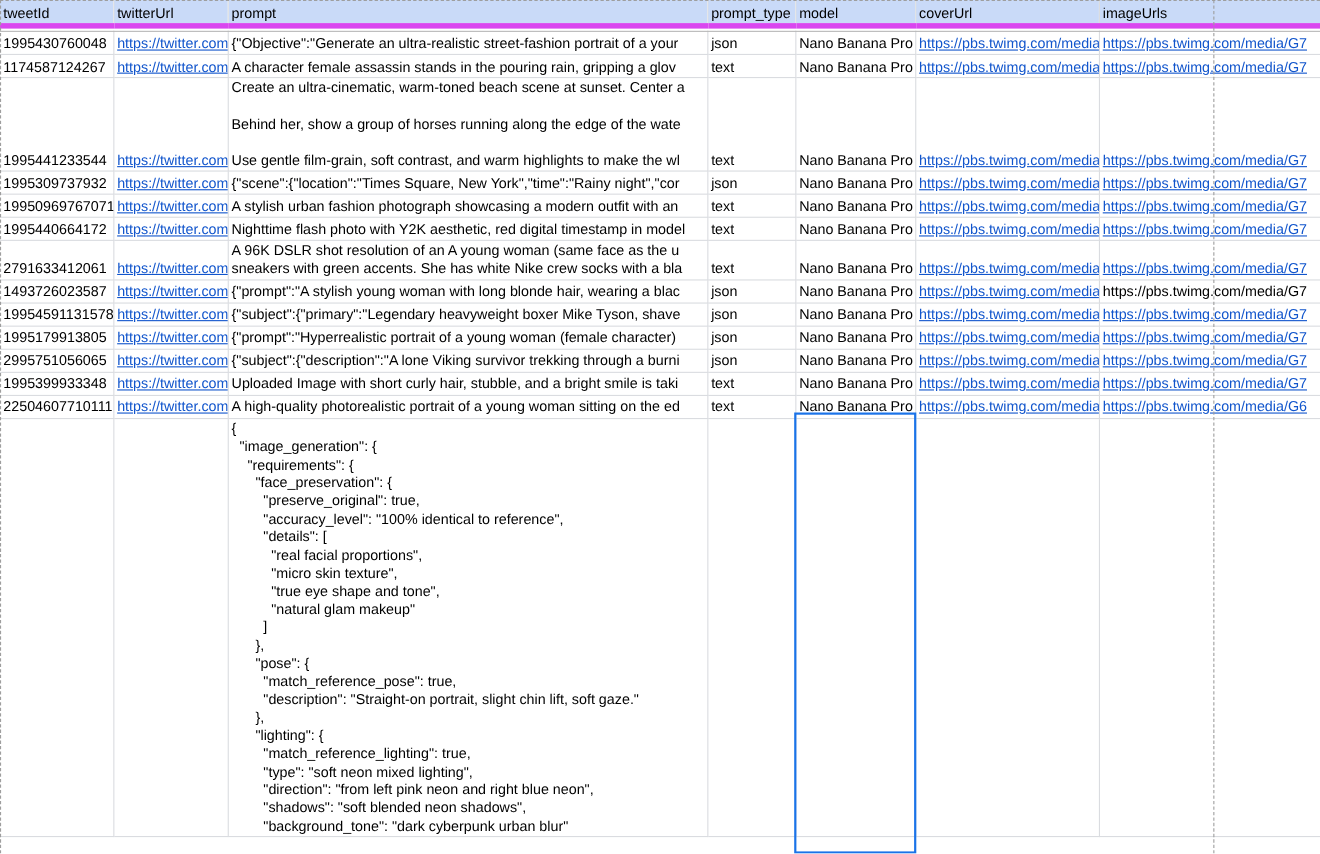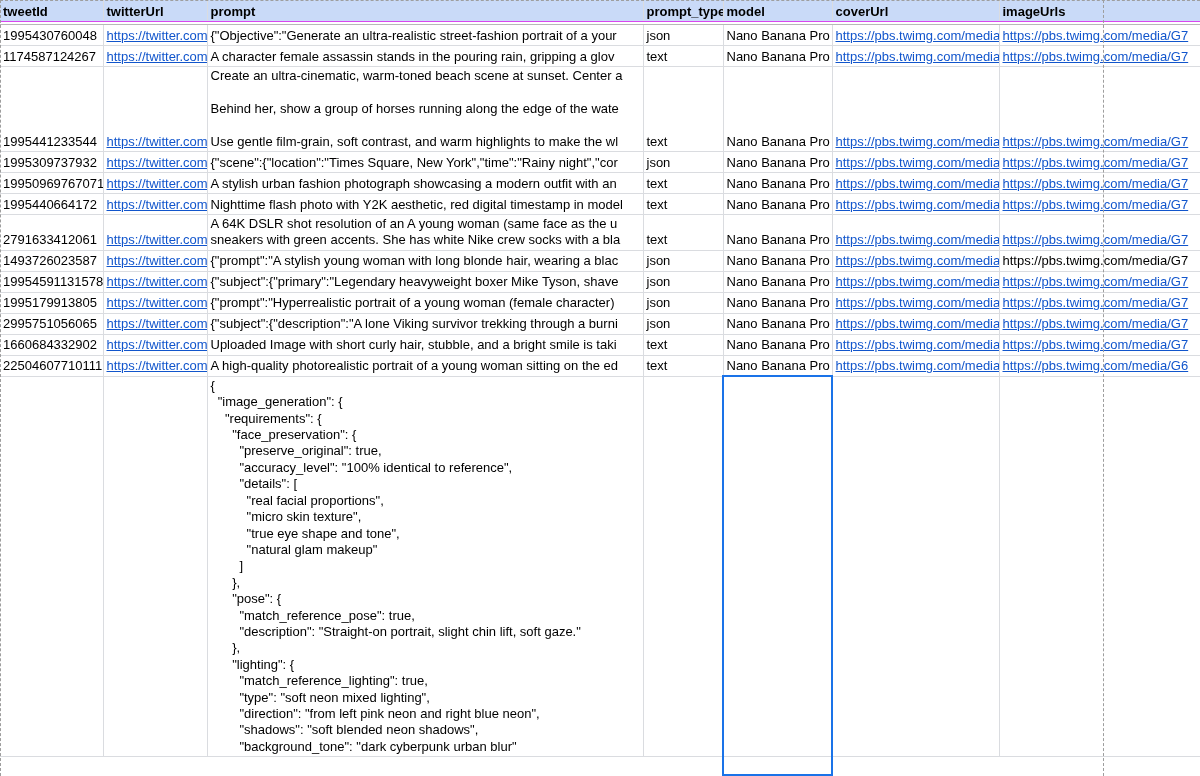--- a/index.html
+++ b/index.html
@@ -11,22 +11,22 @@
   table{border-collapse:collapse;table-layout:fixed;width:1200px;background:transparent;}
   th,td{
     border:1px solid var(--gridline,#dadce0);
     padding:1px 3px;font-size:13px;line-height:16.4px;
     vertical-align:bottom;text-align:left;
     white-space:pre;overflow:hidden;
   }
   th:first-child,td:first-child{border-left:none;}
   thead th{
     background:var(--header-bg,#c9daf8);
-    font-weight:bold;height:19px;border-top:none;
-    border-bottom:1px solid #d946ef;
+    font-weight:normal;height:19px;border-top:none;
+    border-bottom:5px solid #d946ef;
   }
   tr.gap td{height:2px;padding:0;border-left:none;border-right:none;border-top:none;
     border-bottom:1px solid #b7b7b7;background:#fff;}
   tbody tr{height:21px;}
   td .link{color:var(--link,#1155cc);text-decoration:underline;cursor:pointer;}
   .c-prompt{color:#000;}
   .sel{
     position:absolute;z-index:4;box-sizing:border-box;
     border:2px solid var(--selection,#1a73e8);
     background:transparent;pointer-events:none;
@@ -119,21 +119,21 @@
           <td class="c-twitterUrl"><span class="link">https://twitter.com/</span></td>
           <td class="c-prompt"><span class="plain">Nighttime flash photo with Y2K aesthetic, red digital timestamp in model</span></td>
           <td class="c-prompt_type"><span class="plain">text</span></td>
           <td class="c-model"><span class="plain">Nano Banana Pro</span></td>
           <td class="c-coverUrl"><span class="link">https://pbs.twimg.com/media/</span></td>
           <td class="c-imageUrls"><span class="link">https://pbs.twimg.com/media/G7</span></td>
         </tr>
         <tr>
           <td class="c-tweetId"><span class="plain">2791633412061</span></td>
           <td class="c-twitterUrl"><span class="link">https://twitter.com/</span></td>
-          <td class="c-prompt"><span class="plain">A 64K DSLR shot resolution of an A young woman (same face as the u
+          <td class="c-prompt"><span class="plain">A 96K DSLR shot resolution of an A young woman (same face as the u
 sneakers with green accents. She has white Nike crew socks with a bla</span></td>
           <td class="c-prompt_type"><span class="plain">text</span></td>
           <td class="c-model"><span class="plain">Nano Banana Pro</span></td>
           <td class="c-coverUrl"><span class="link">https://pbs.twimg.com/media/</span></td>
           <td class="c-imageUrls"><span class="link">https://pbs.twimg.com/media/G7</span></td>
         </tr>
         <tr>
           <td class="c-tweetId"><span class="plain">1493726023587</span></td>
           <td class="c-twitterUrl"><span class="link">https://twitter.com/</span></td>
           <td class="c-prompt"><span class="plain">{"prompt":"A stylish young woman with long blonde hair, wearing a blac</span></td>
@@ -163,21 +163,21 @@
         <tr>
           <td class="c-tweetId"><span class="plain">2995751056065</span></td>
           <td class="c-twitterUrl"><span class="link">https://twitter.com/</span></td>
           <td class="c-prompt"><span class="plain">{"subject":{"description":"A lone Viking survivor trekking through a burni</span></td>
           <td class="c-prompt_type"><span class="plain">json</span></td>
           <td class="c-model"><span class="plain">Nano Banana Pro</span></td>
           <td class="c-coverUrl"><span class="link">https://pbs.twimg.com/media/</span></td>
           <td class="c-imageUrls"><span class="link">https://pbs.twimg.com/media/G7</span></td>
         </tr>
         <tr>
-          <td class="c-tweetId"><span class="plain">1660684332902</span></td>
+          <td class="c-tweetId"><span class="plain">1995399933348</span></td>
           <td class="c-twitterUrl"><span class="link">https://twitter.com/</span></td>
           <td class="c-prompt"><span class="plain">Uploaded Image with short curly hair, stubble, and a bright smile is taki</span></td>
           <td class="c-prompt_type"><span class="plain">text</span></td>
           <td class="c-model"><span class="plain">Nano Banana Pro</span></td>
           <td class="c-coverUrl"><span class="link">https://pbs.twimg.com/media/</span></td>
           <td class="c-imageUrls"><span class="link">https://pbs.twimg.com/media/G7</span></td>
         </tr>
         <tr>
           <td class="c-tweetId"><span class="plain">22504607710111</span></td>
           <td class="c-twitterUrl"><span class="link">https://twitter.com/</span></td>

